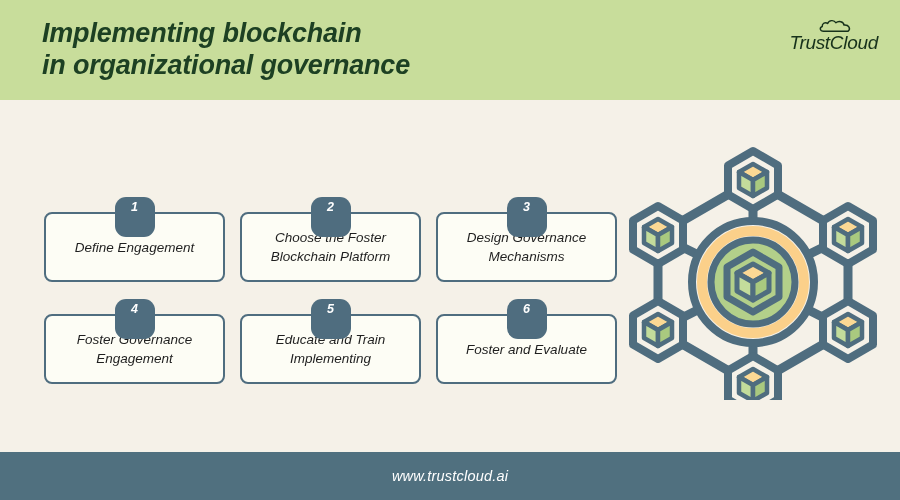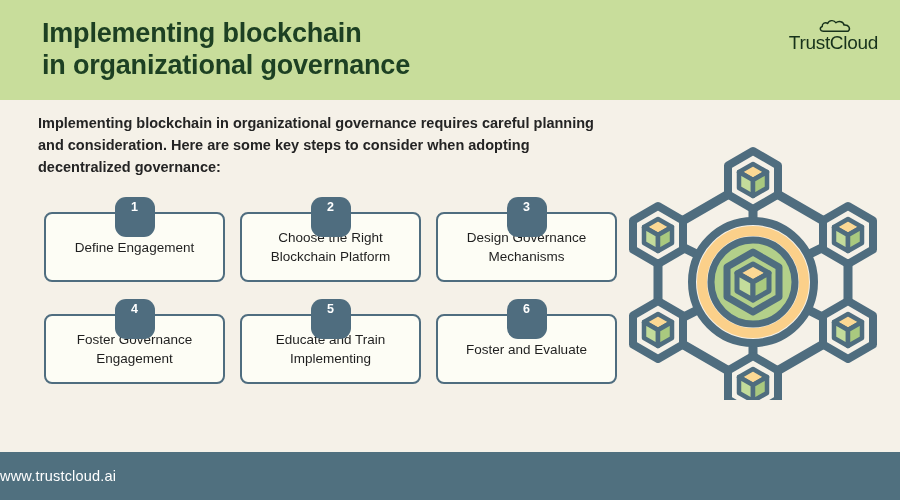--- a/index.html
+++ b/index.html
@@ -13,20 +13,21 @@
     overflow: hidden;
     font-family: "Liberation Sans", sans-serif;
     background: #f5f1e8;
   }
   .slide {
     position: relative;
     width: 900px;
     height: 500px;
     background: #f5f1e8;
     overflow: hidden;
+    font-style: italic;
   }
 
   
   .header-band {
     position: absolute;
     left: 0;
     top: 0;
     width: 900px;
     height: 100px;
     background: #c8dd9b;
@@ -155,20 +156,21 @@
   
   .footer-band {
     position: absolute;
     left: 0;
     bottom: 0;
     width: 900px;
     height: 48px;
     background: #50707f;
     display: flex;
     align-items: center;
+    justify-content: center;
   }
   .footer-text {
     color: #ffffff;
     font-size: 14.5px;
     letter-spacing: 0.2px;
   }
 </style>
 </head>
 <body>
 
@@ -179,37 +181,36 @@
 in organizational governance</div>
 
     <div class="logo">
       <svg class="logo-cloud" viewBox="0 0 40 18">
         <path d="M6 15 C2 15 1 11 4.5 9.6 C4.2 6.2 8 4.2 10.6 6.2 C12 2.2 18 1.8 19.8 5.4 C23 2.6 28.6 4 29 8 C34.6 7.4 37 12.4 33.4 15 Z" fill="none" stroke="#17321b" stroke-width="1.6" stroke-linejoin="round"></path>
       </svg>
       <div class="logo-text">TrustCloud</div>
     </div>
   </div>
 
-  <div class="intro">Implementing blockchain in organizational governance requires careful planning and consideration. Here are some key steps to consider when adopting decentralized governance:</div>
 
   <div class="cards">
 
     <div class="card-row">
       <div class="card-wrap">
         <div class="card-box">
           <div class="card-label">Define Engagement</div>
         </div>
         <div class="badge">
           <span>1</span>
         </div>
       </div>
 
       <div class="card-wrap">
         <div class="card-box">
-          <div class="card-label">Choose the Right Blockchain Platform</div>
+          <div class="card-label">Choose the Foster Blockchain Platform</div>
         </div>
         <div class="badge">
           <span>2</span>
         </div>
       </div>
 
       <div class="card-wrap">
         <div class="card-box">
           <div class="card-label">Design Governance Mechanisms</div>
         </div>

